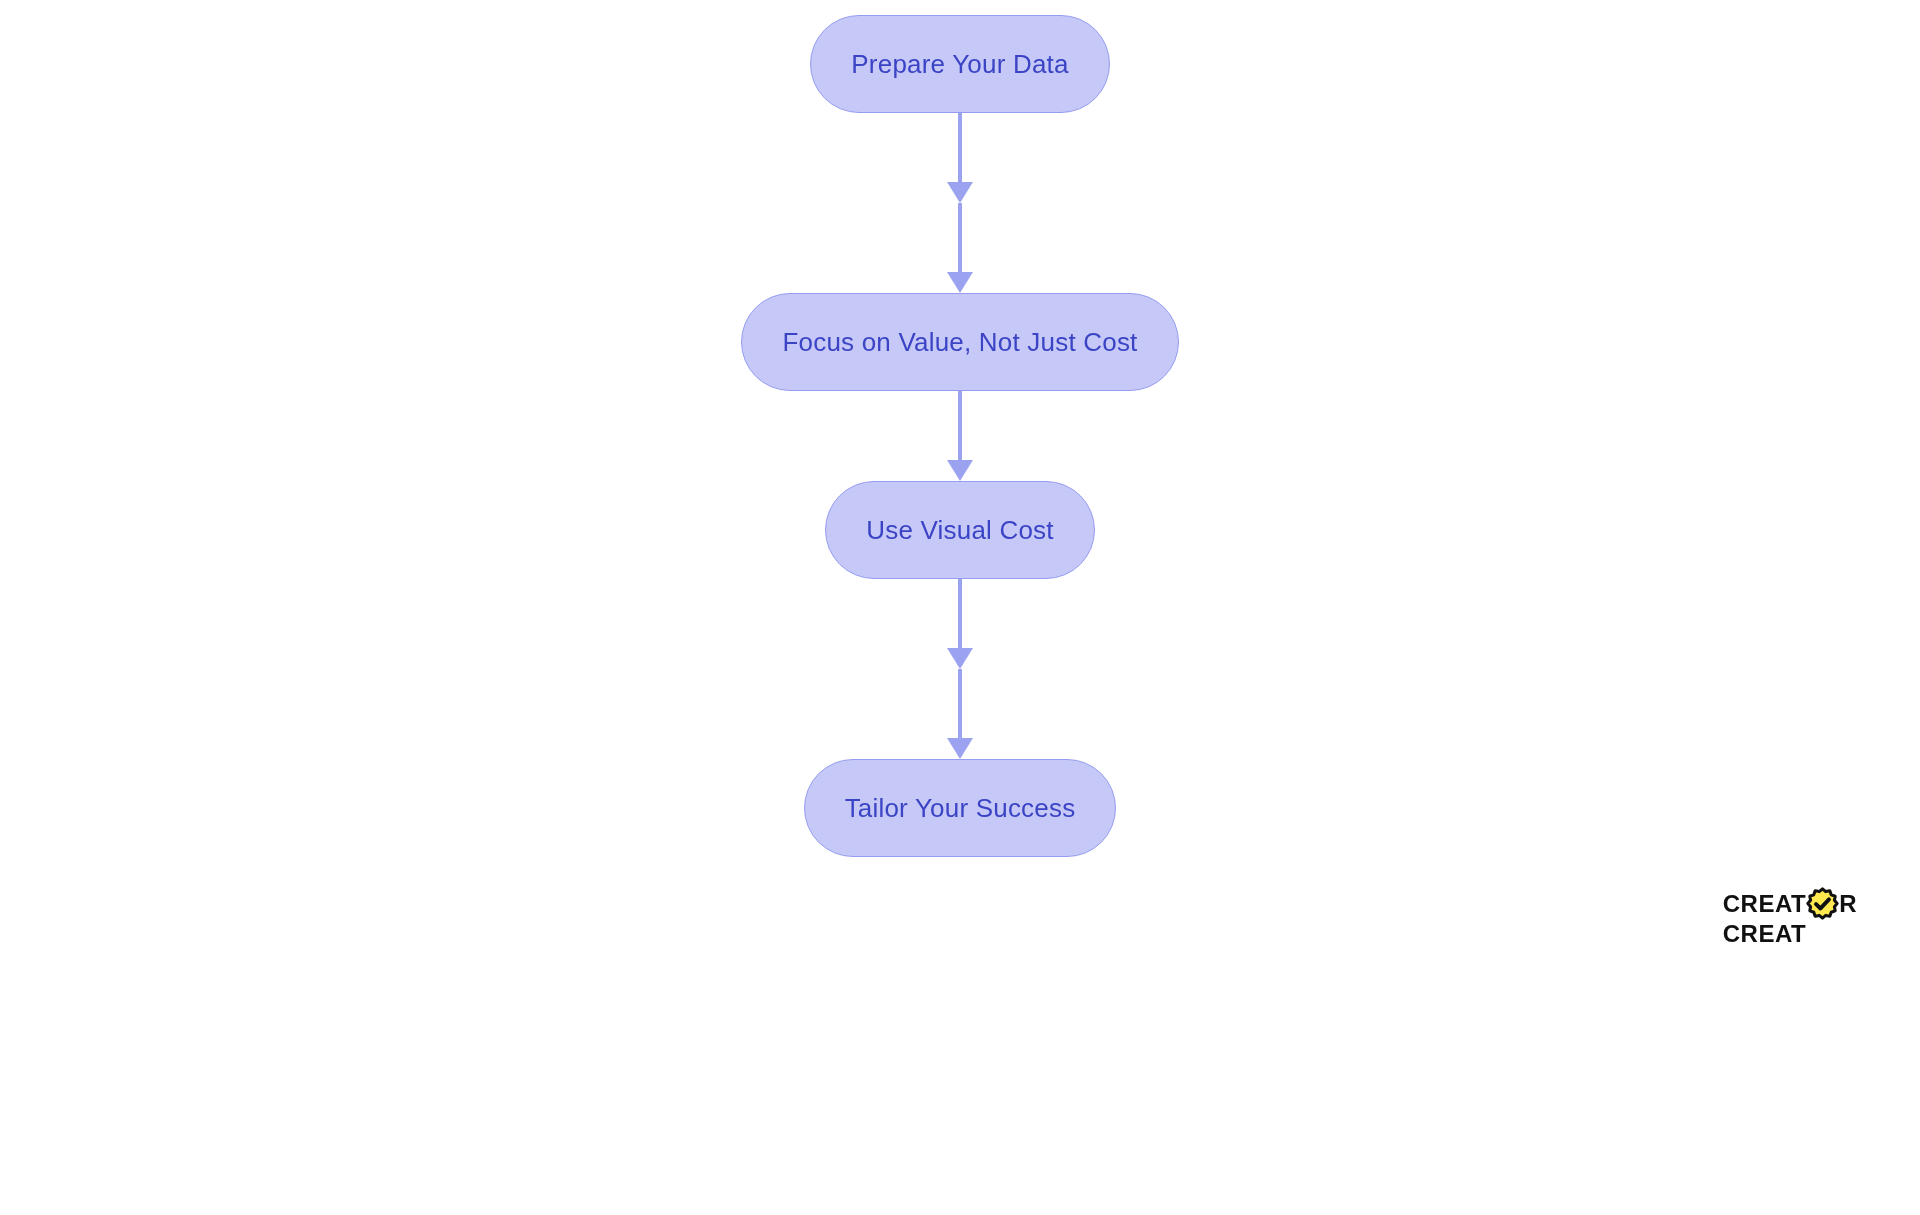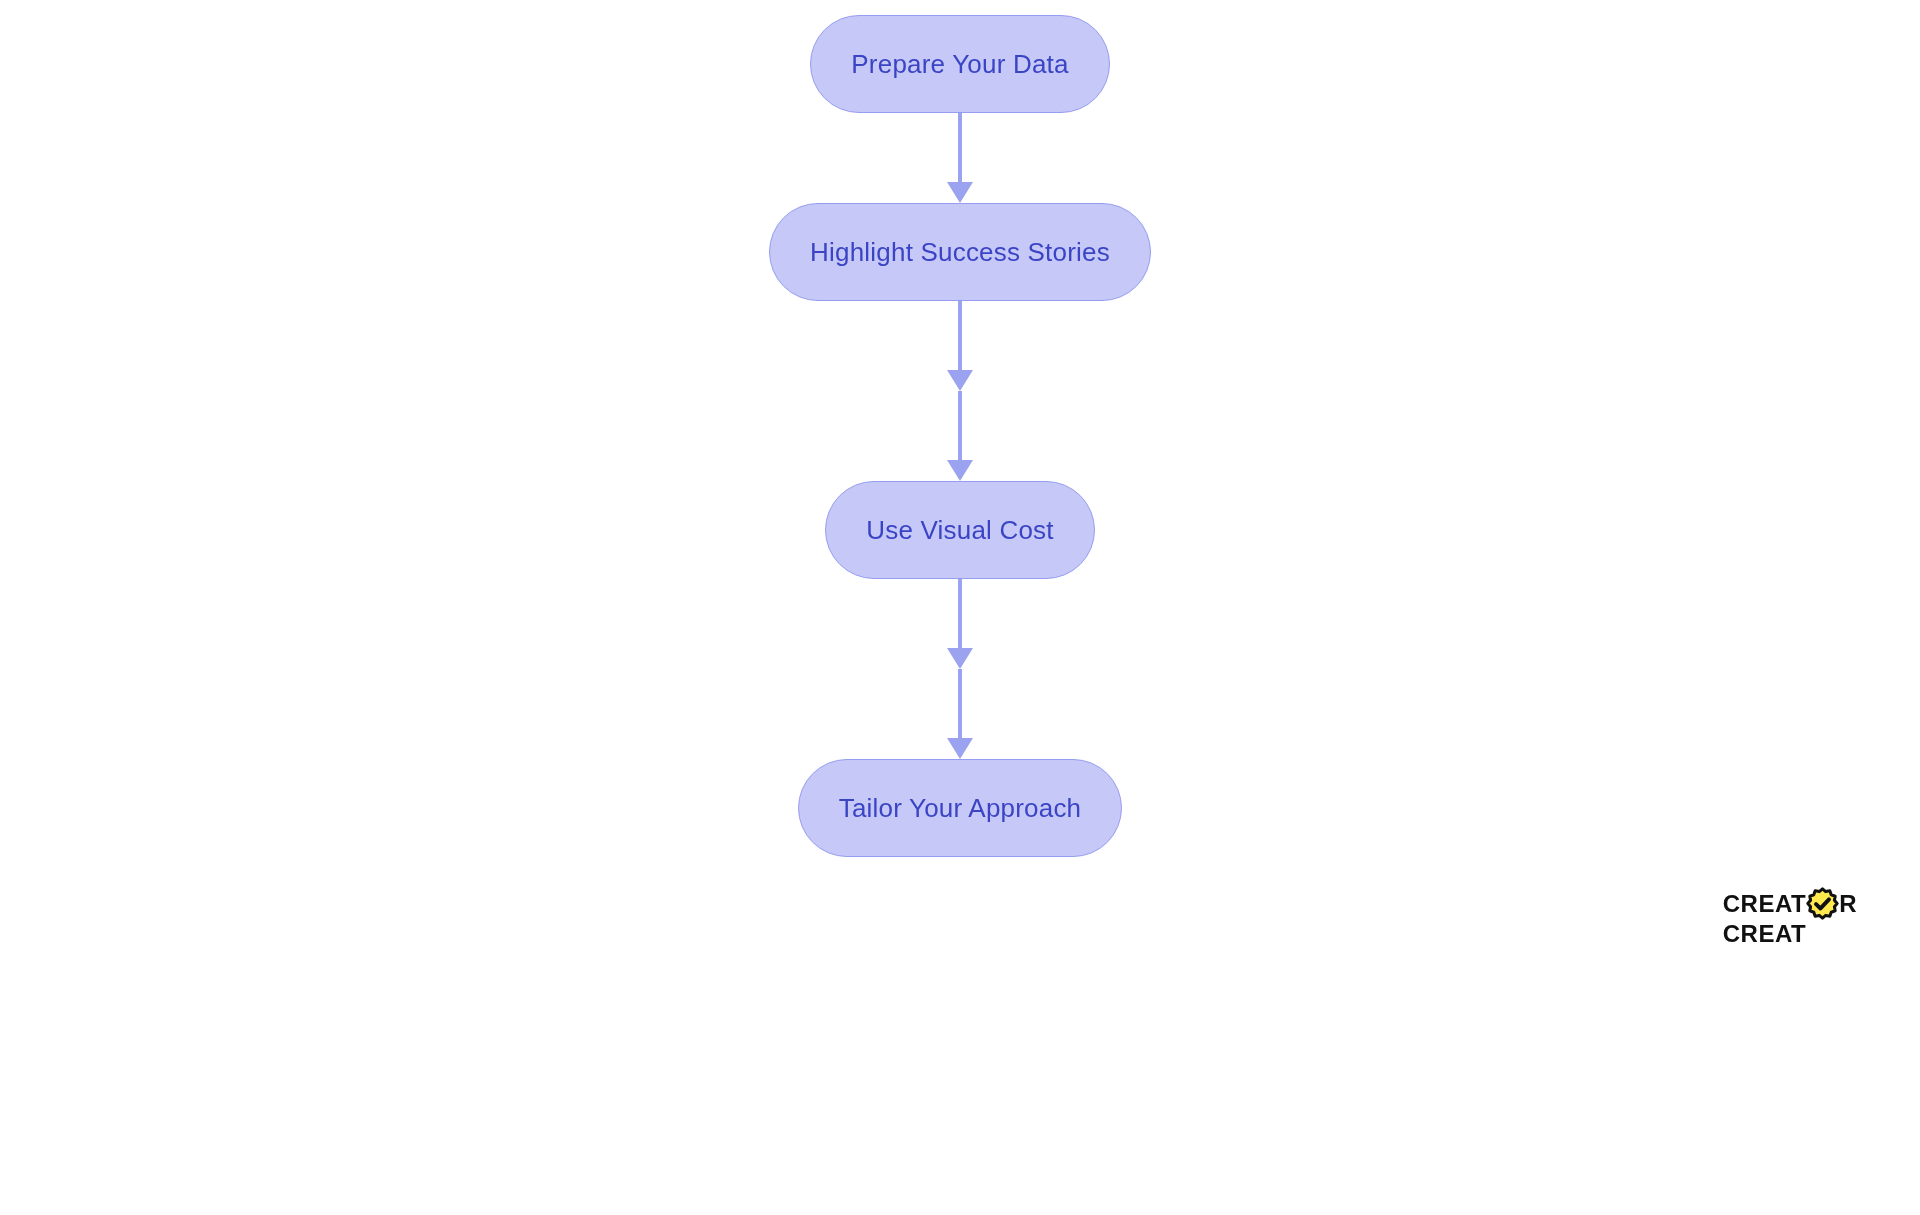--- a/index.html
+++ b/index.html
@@ -90,29 +90,29 @@
 
     <div class="node">
       <span>Prepare Your Data</span>
     </div>
 
     <div class="arrow">
       <div class="arrow-line"></div>
       <div class="arrow-head"></div>
     </div>
 
-    <div class="node">
-      <span>Highlight Success Stories</span>
-    </div>
 
     <div class="arrow">
       <div class="arrow-line"></div>
       <div class="arrow-head"></div>
     </div>
 
+    <div class="node">
+      <span>Focus on Value, Not Just Cost</span>
+    </div>
 
     <div class="arrow">
       <div class="arrow-line"></div>
       <div class="arrow-head"></div>
     </div>
 
     <div class="node">
       <span>Use Visual Cost</span>
     </div>
 
@@ -121,21 +121,21 @@
       <div class="arrow-head"></div>
     </div>
 
 
     <div class="arrow">
       <div class="arrow-line"></div>
       <div class="arrow-head"></div>
     </div>
 
     <div class="node">
-      <span>Tailor Your Approach</span>
+      <span>Tailor Your Success</span>
     </div>
 
   </div>
 
   <div class="watermark">
     <div class="wm-line">
       <span>CREAT</span>
       <svg class="wm-badge" viewBox="0 0 24 24" aria-hidden="true">
         <polygon points="21.5,12 19.73,14.07 20.23,16.75 17.66,17.66 16.75,20.23 14.07,19.73 12,21.5 9.93,19.73 7.25,20.23 6.34,17.66 3.77,16.75 4.27,14.07 2.5,12 4.27,9.93 3.77,7.25 6.34,6.34 7.25,3.77 9.93,4.27 12,2.5 14.07,4.27 16.75,3.77 17.66,6.34 20.23,7.25 19.73,9.93" fill="#ffe94f" stroke="#111111" stroke-width="2" stroke-linejoin="round"></polygon>
         <path d="M 7.8 12.4 L 10.7 15.2 L 16.2 9.4" fill="none" stroke="#111111" stroke-width="2.6" stroke-linecap="round" stroke-linejoin="round"></path>

